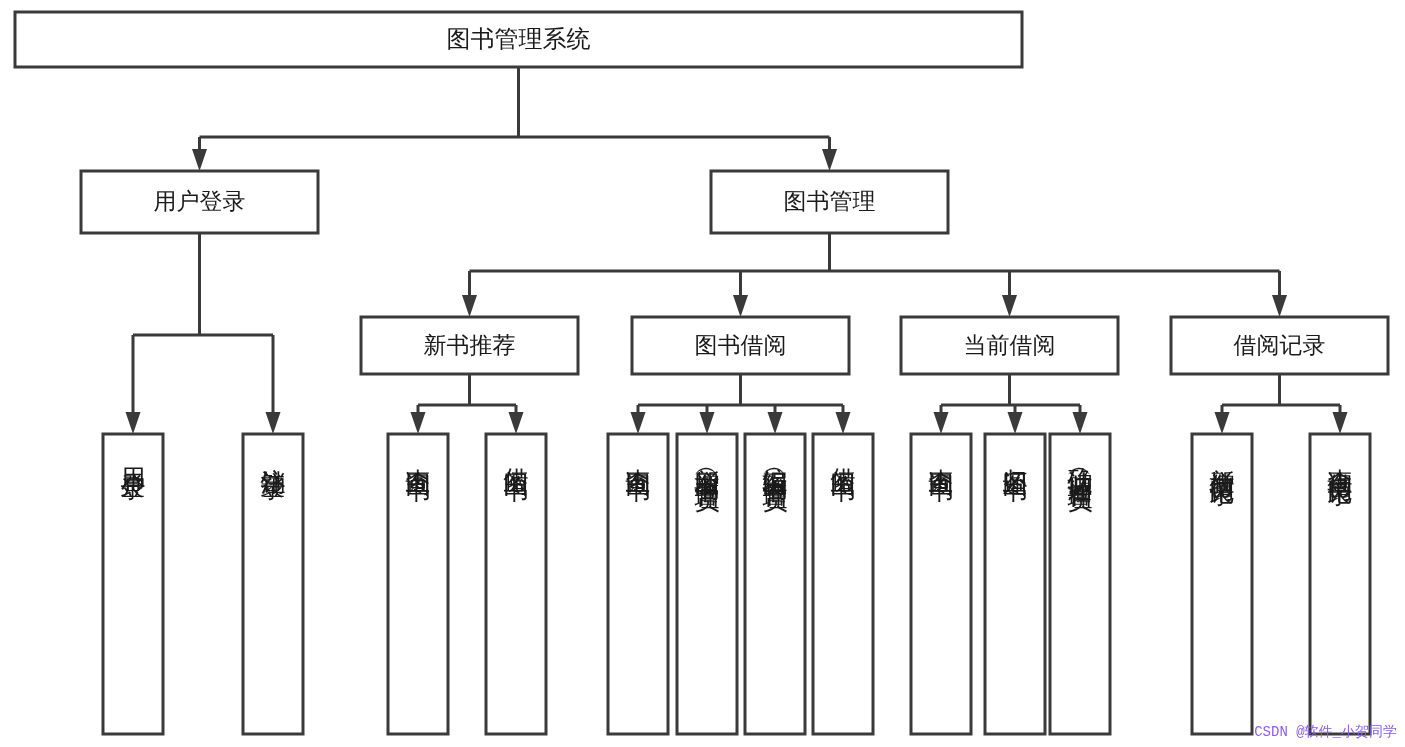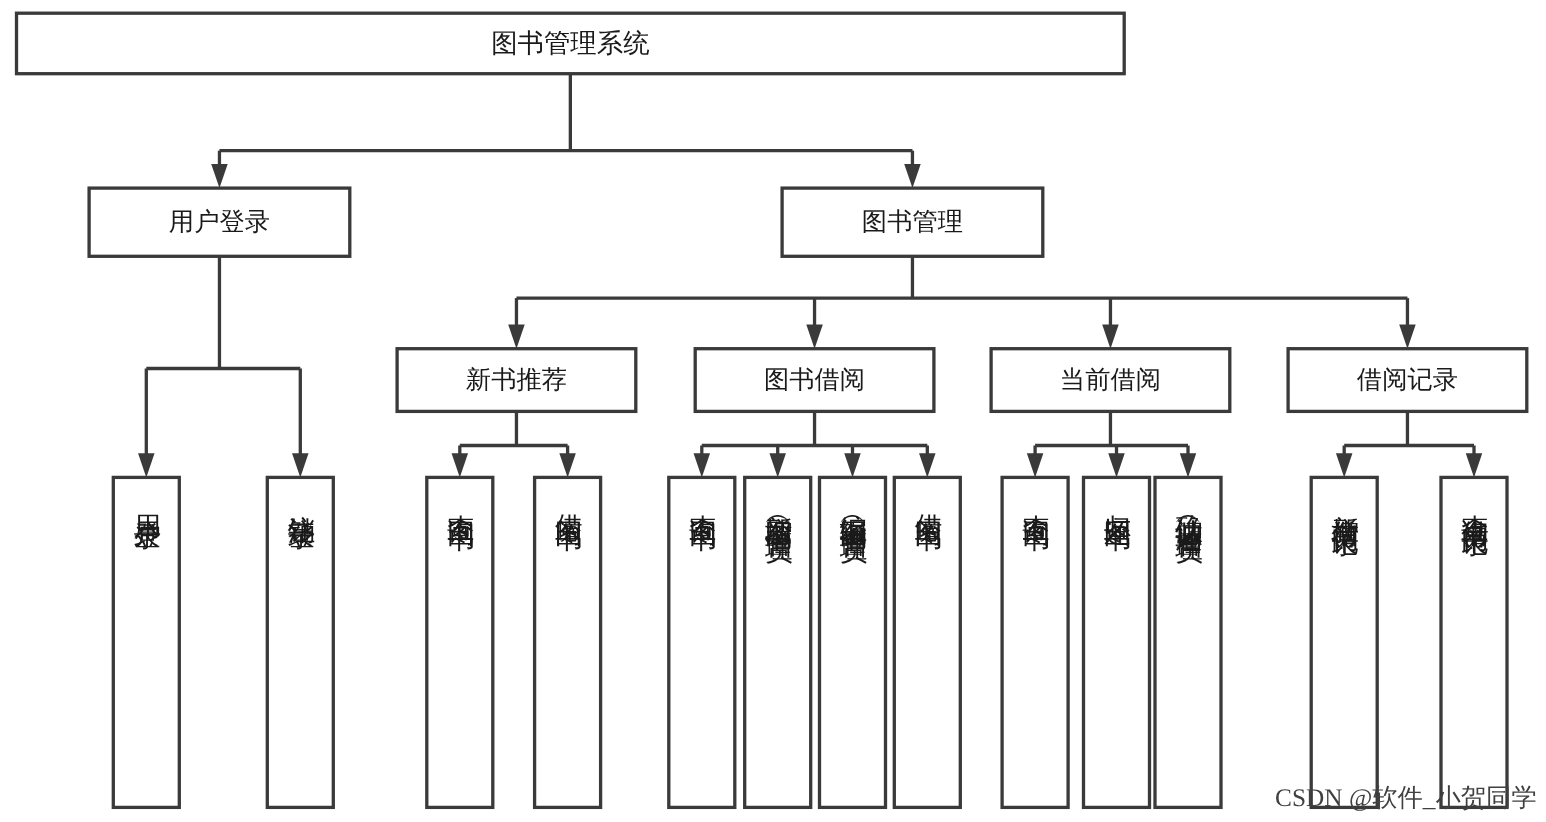--- a/index.html
+++ b/index.html
@@ -64,23 +64,23 @@
     font-size: 25px;
     line-height: 1;
     color: #1a1a1a;
     letter-spacing: 3px;
     white-space: nowrap;
   }
   .watermark {
     position: absolute;
     right: 8px;
     bottom: 6px;
-    font-family: Liberation Serif, serif;
-    font-size: 23px;
-    color: #404040;
+    font-family: Liberation Mono, monospace;
+    font-size: 14px;
+    color: #8b5cf6;
     white-space: nowrap;
     pointer-events: none;
   }
 </style>
 </head>
 <body>
 
 <div id="diagram-root">
   <svg id="diagram-svg" width="1405" height="747" viewBox="0 0 1405 747" xmlns="http://www.w3.org/2000/svg">
     <g id="connectors-layer">

